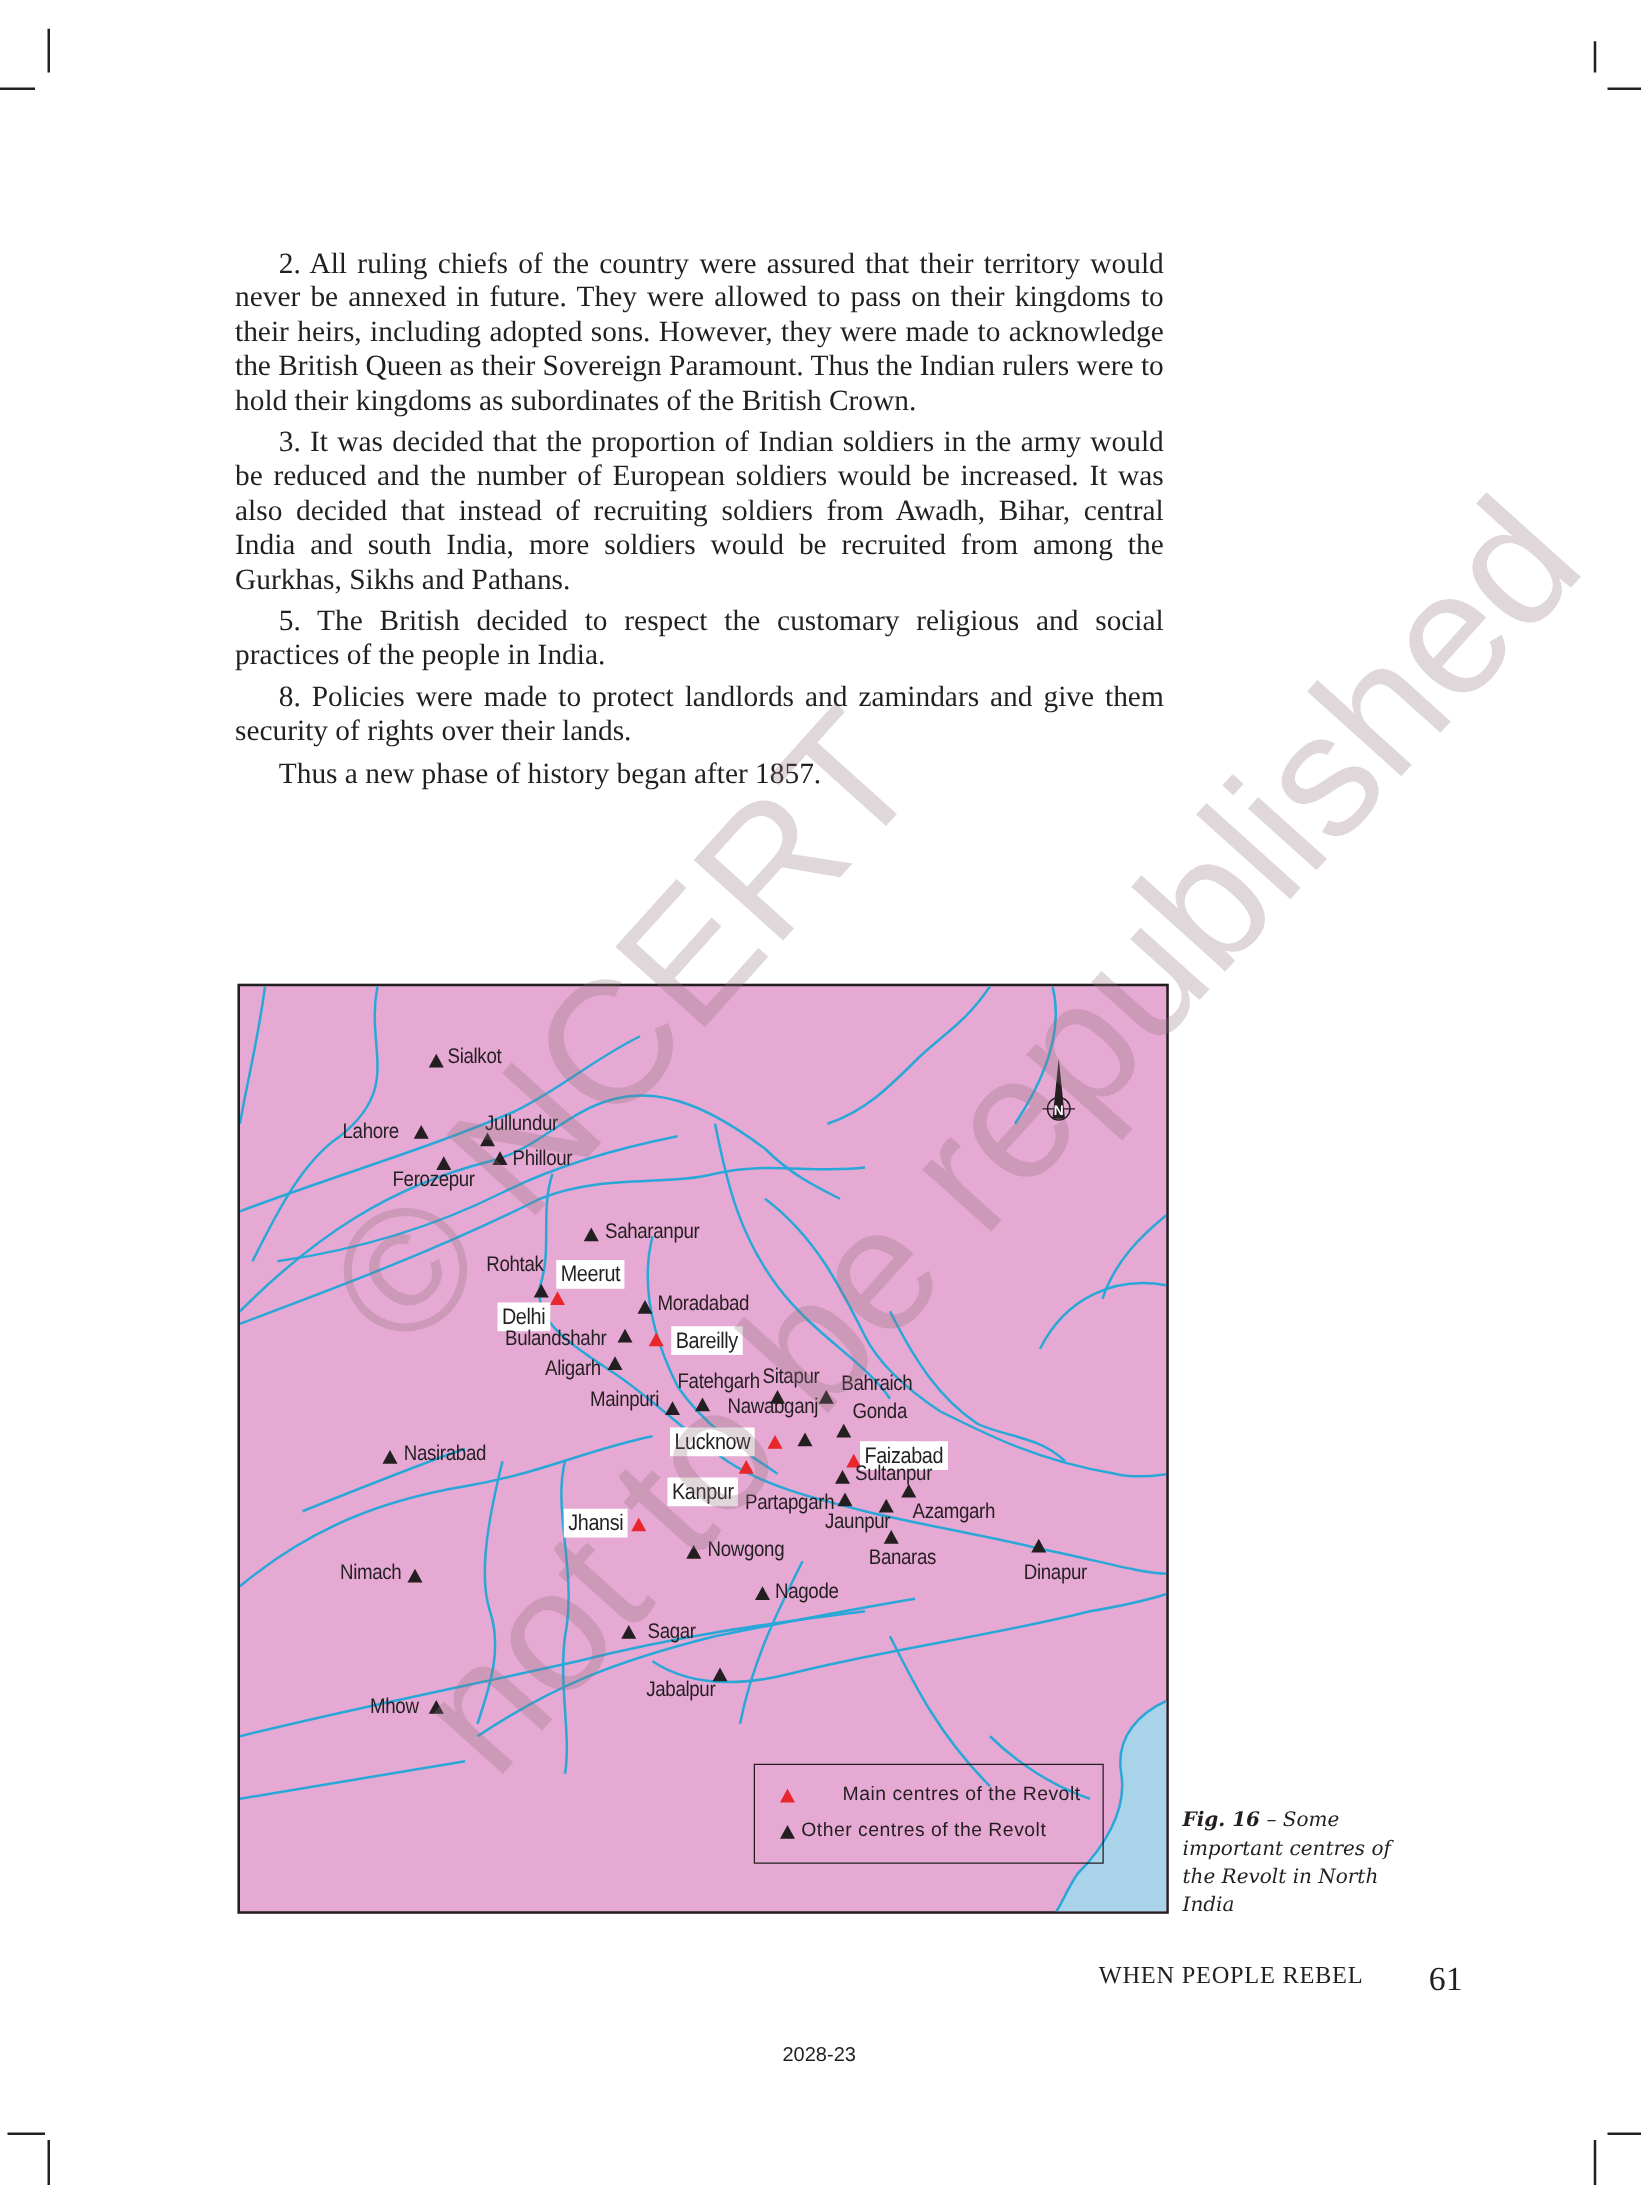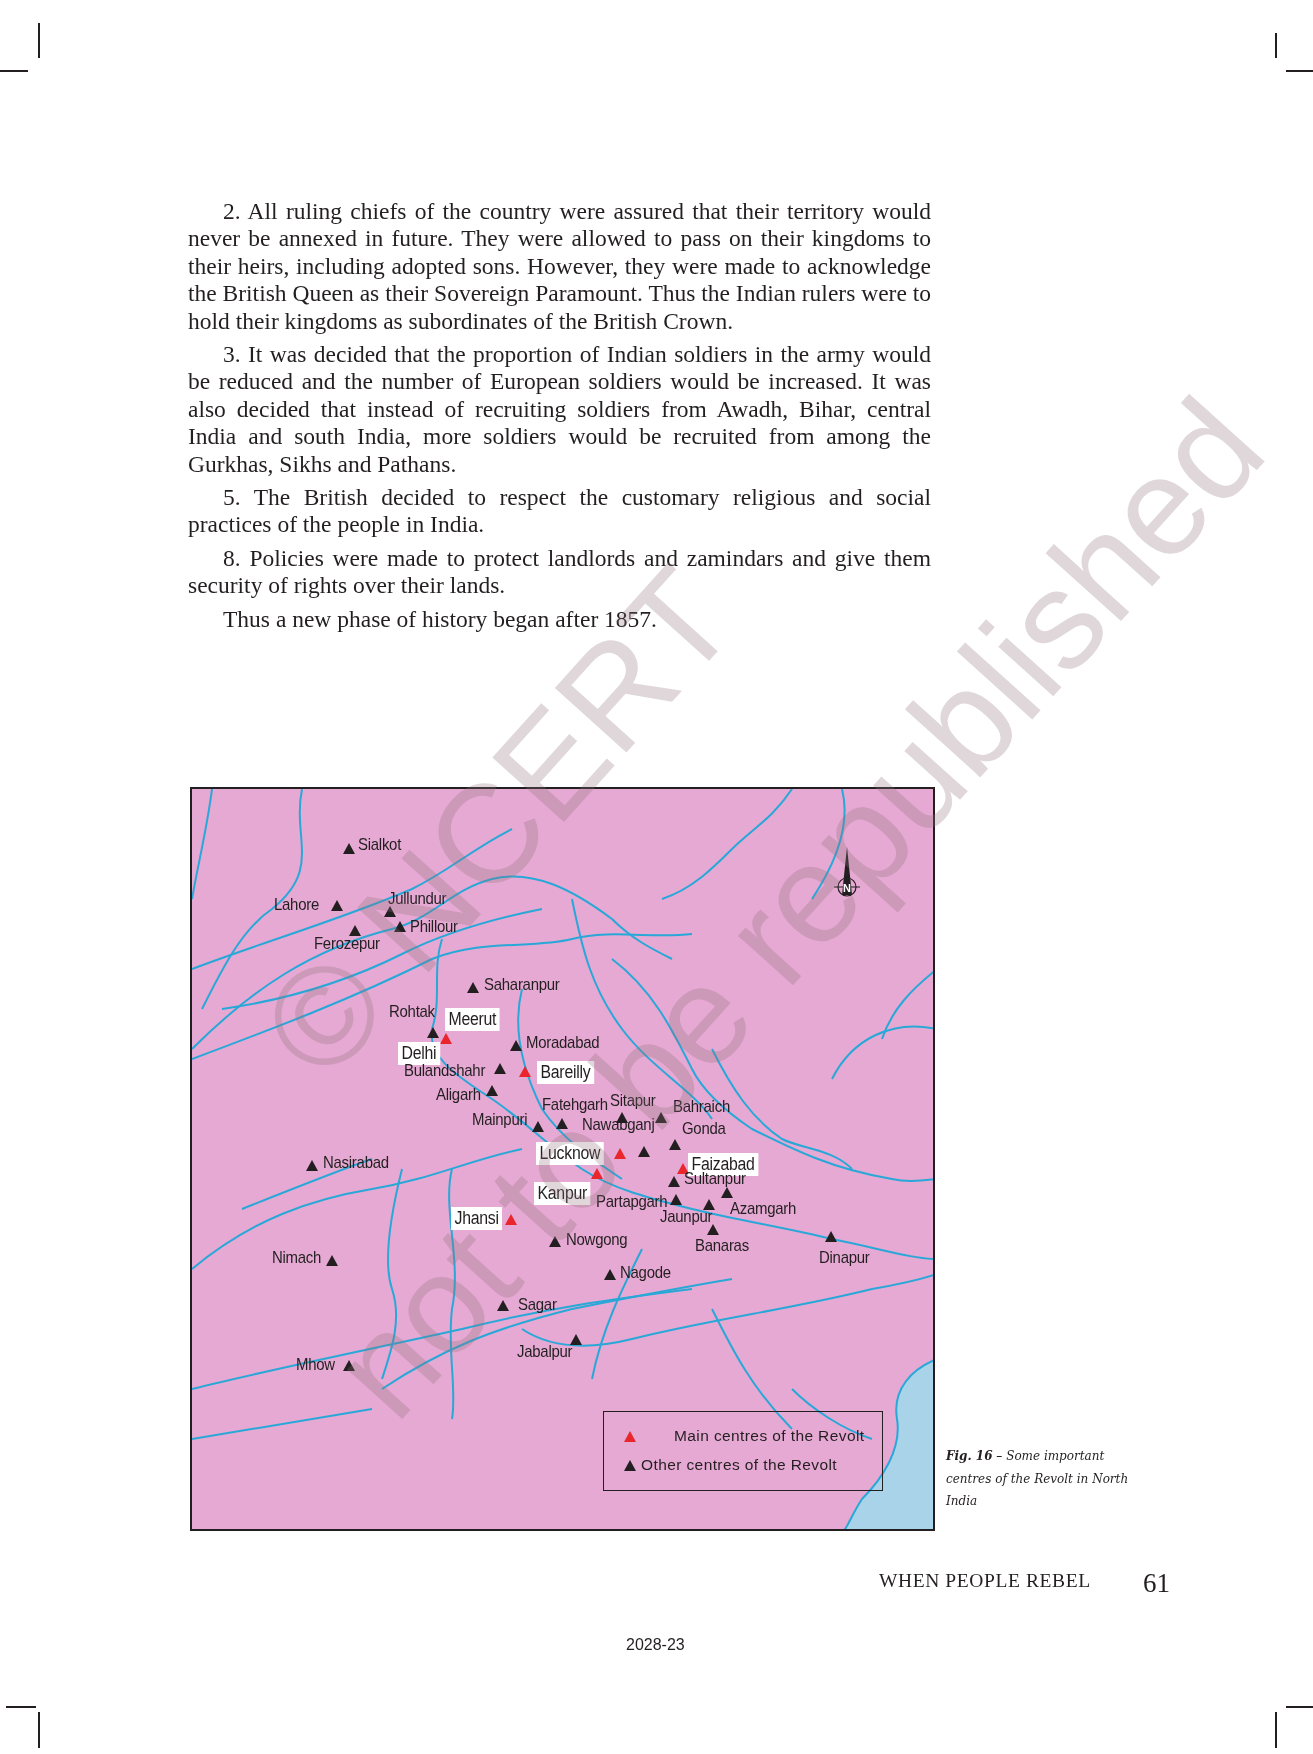--- a/index.html
+++ b/index.html
@@ -10,21 +10,21 @@
   .map { position:absolute; left:190px; top:787px; width:745px; height:744px; background:#e6a9d3; border:2px solid #231f20; box-sizing:border-box; overflow:hidden; }
   .map svg.rivers { position:absolute; left:0; top:0; }
   .city { position:absolute; font-family:"Liberation Sans", sans-serif; font-size:17px; color:#231f20; white-space:nowrap; letter-spacing:-0.3px; transform:scaleX(0.88); transform-origin:left center; }
   .city.main { background:#ffffff; padding:1px 4px; font-size:18px; }
   .tri { position:absolute; width:0; height:0; border-left:6px solid transparent; border-right:6px solid transparent; border-bottom:11px solid #231f20; }
   .tri.red { border-bottom-color:#e8262c; }
   .legend { position:absolute; left:411px; top:622px; width:280px; height:80px; border:1.5px solid #231f20; box-sizing:border-box; font-family:"Liberation Sans", sans-serif; font-size:15.5px; color:#231f20; }
   .legend-row { position:absolute; left:20px; display:flex; align-items:center; letter-spacing:0.4px; }
   .legend-row .tri { position:static; margin-right:5px; }
   .compass { position:absolute; left:640px; top:58px; width:30px; height:60px; }
-  .caption { position:absolute; left:946px; top:1445px; width:190px; font-family:"DejaVu Serif", serif; font-style:italic; font-size:12px; line-height:22.5px; color:#231f20; }
+  .caption { position:absolute; left:946px; top:1445px; width:190px; font-family:"DejaVu Serif", serif; font-style:italic; font-size:16px; line-height:22.5px; color:#231f20; }
   .caption b { font-weight:bold; }
   .footer-title { position:absolute; left:879px; top:1570px; font-family:"Liberation Serif", serif; font-size:19.5px; letter-spacing:0.6px; color:#231f20; }
   .page-number { position:absolute; left:1143px; top:1568px; font-family:"Liberation Serif", serif; font-size:27px; color:#231f20; }
   .year { position:absolute; left:626px; top:1636px; font-family:"Liberation Sans", sans-serif; font-size:16px; color:#231f20; }
   .watermark { position:absolute; left:230px; top:1000px; font-family:"Liberation Sans", sans-serif; font-size:140px; color:rgba(140,110,120,0.28); transform:rotate(-48deg); transform-origin:left top; white-space:nowrap; pointer-events:none; }
   .watermark2 { position:absolute; left:300px; top:1340px; font-family:"Liberation Sans", sans-serif; font-size:140px; color:rgba(140,110,120,0.28); transform:rotate(-48deg); transform-origin:left top; white-space:nowrap; pointer-events:none; }
 </style>
 </head>
 <body>
 

